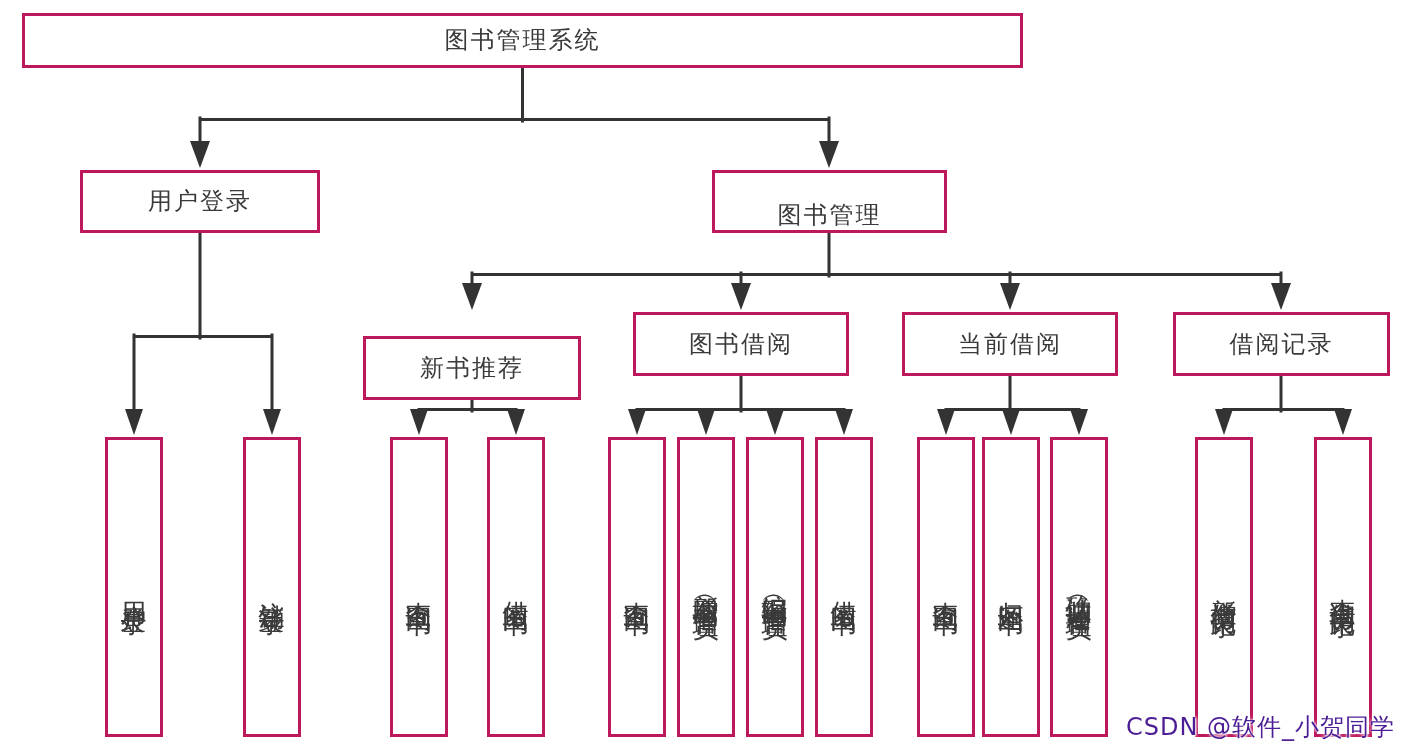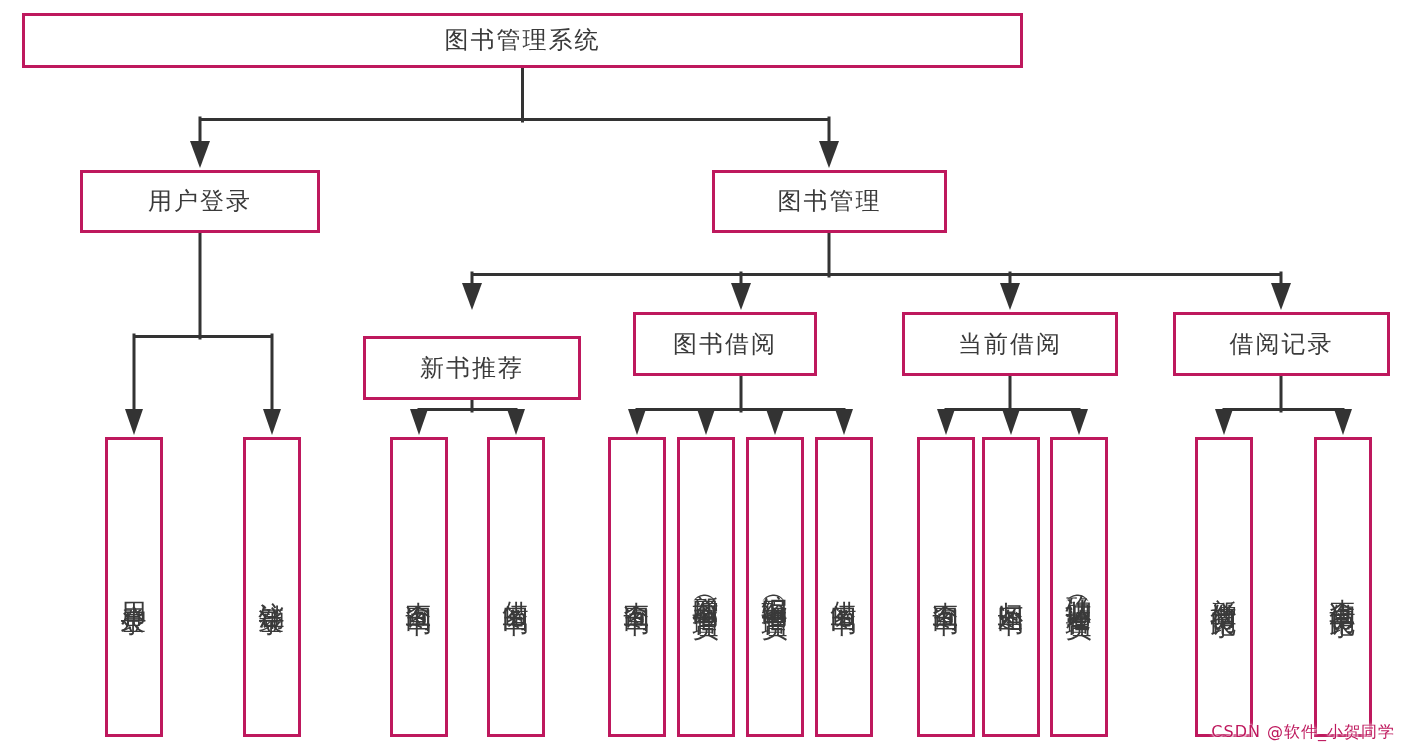--- a/index.html
+++ b/index.html
@@ -50,23 +50,23 @@
     line-height: 1;
     white-space: nowrap;
   }
   .lvl1 { top: 170px; height: 63px; }
   .lvl2 { top: 312px; height: 64px; }
   #watermark {
     position: absolute;
     right: 10px;
     bottom: 4px;
     z-index: 2;
-    font-size: 16px;
+    font-size: 24px;
     letter-spacing: 1px;
-    color: #be185d;
+    color: #4c1d95;
     text-shadow: 0 0 4px #ffffff, 0 0 2px #ffffff, 1px 1px 2px #ffffff;
     white-space: nowrap;
     margin-top: 48px;
   }
 </style>
 </head>
 <body>
 
 <div id="canvas">
 
@@ -117,28 +117,28 @@
     </g>
   </svg>
 
   <div class="box" style="left:22px; top:13px; width:1001px; height:55px;">
     <span class="lbl">图书管理系统</span>
   </div>
 
   <div class="box lvl1" style="left:80px; width:240px;">
     <span class="lbl">用户登录</span>
   </div>
-  <div class="box lvl1" style="left:712px; width:235px;">
+  <div class="box lvl1" style="left:712px; width:235px;align-items:flex-end;">
     <span class="lbl">图书管理</span>
   </div>
 
   <div class="box lvl2" style="left:363px; width:218px;margin-top:24px;">
     <span class="lbl">新书推荐</span>
   </div>
-  <div class="box lvl2" style="left:633px; width:184px;">
+  <div class="box lvl2" style="left:633px; width:216px;">
     <span class="lbl">图书借阅</span>
   </div>
   <div class="box lvl2" style="left:902px; width:216px;">
     <span class="lbl">当前借阅</span>
   </div>
   <div class="box lvl2" style="left:1173px; width:217px;">
     <span class="lbl">借阅记录</span>
   </div>
 
   <div class="box leaf" style="left:105px;">

